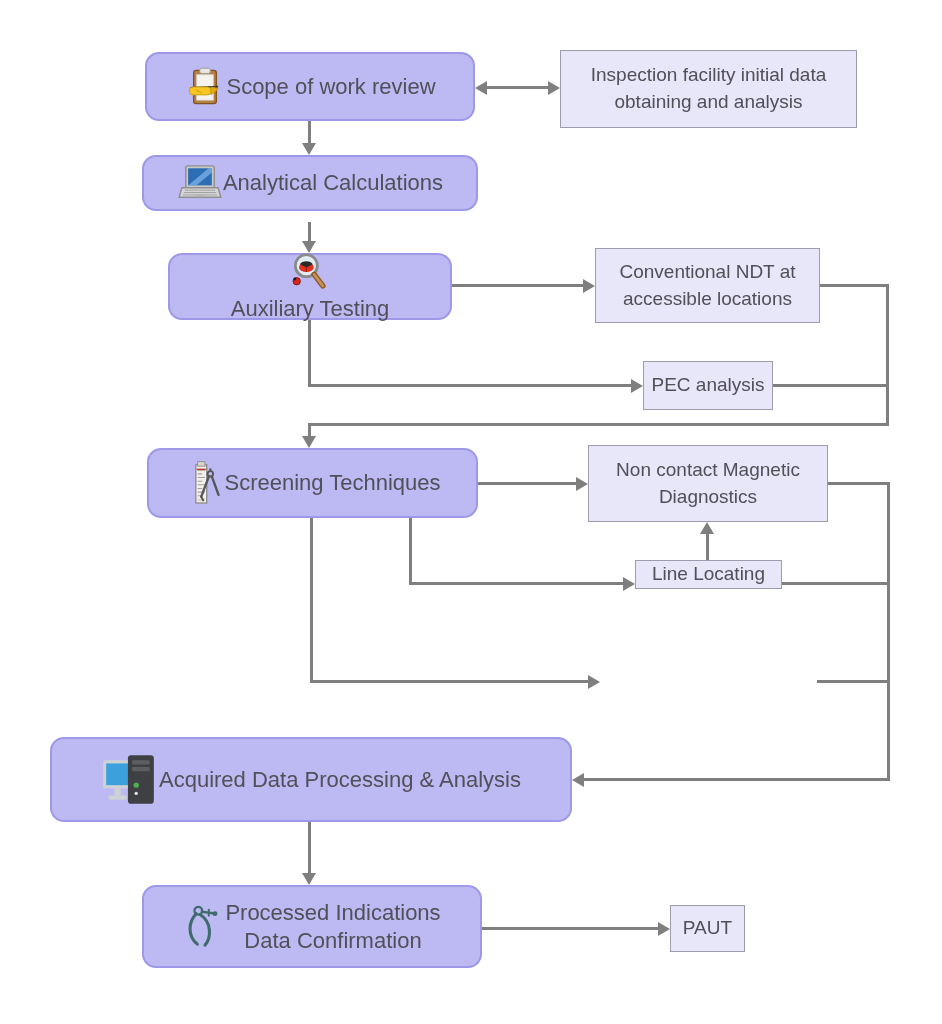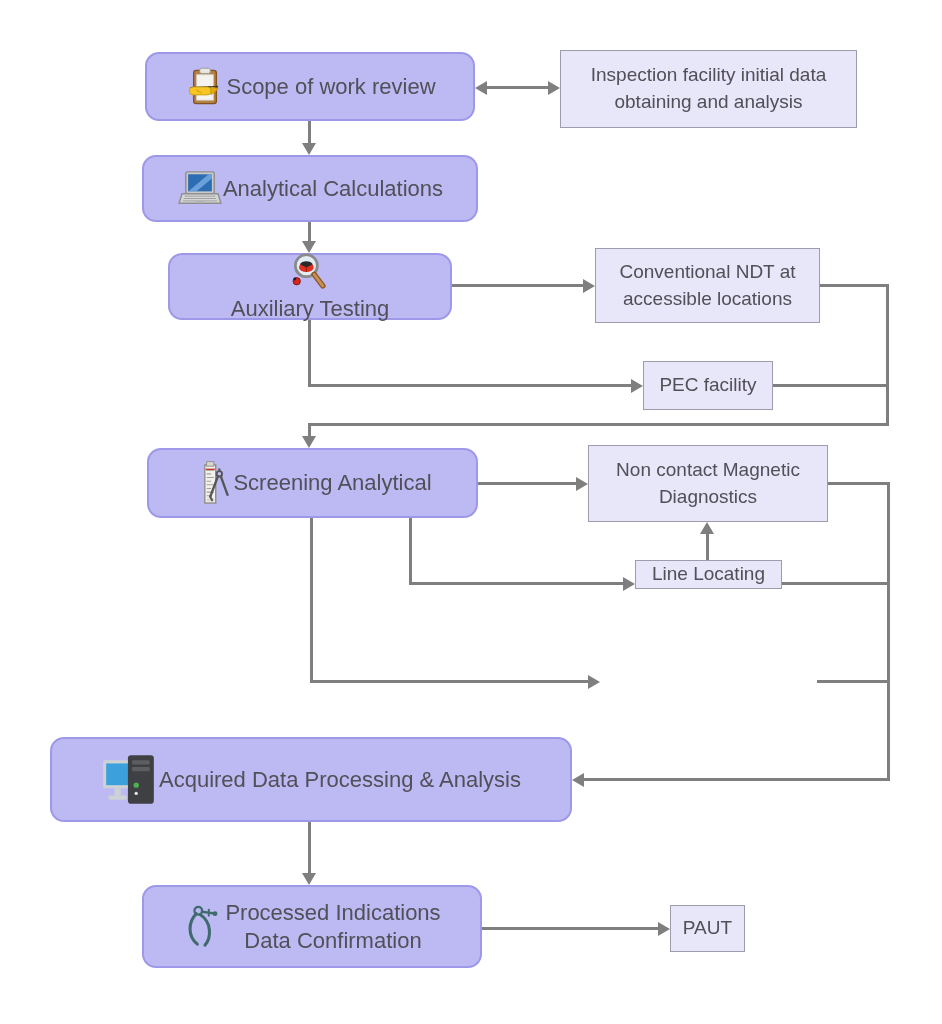--- a/index.html
+++ b/index.html
@@ -49,21 +49,21 @@
         <rect x="18" y="2.5" width="12" height="6" rx="2" fill="#e9e7e3" stroke="#9a968f"></rect>
         <path d="M7 25 L39 23.5" stroke="#4a3b27" stroke-width="2" fill="none"></path>
         <rect x="6" y="24" width="25" height="9" rx="4.5" fill="#f8c623" stroke="#c79a10"></rect>
         <path d="M31 24 L39 26 L31 33 Z" fill="#e8a90f" stroke="#c79a10"></path>
         <path d="M14 27 L20 31" stroke="#e8a90f" stroke-width="2"></path>
       </svg>
     </span>
     <span>Scope of work review</span>
   </div>
 
-  <div class="pbox" style="left:142px; top:155px; width:336px; height:67px;">
+  <div class="pbox" style="left:142px; top:155px; width:336px; height:56px;">
     <span class="icon">
       <svg width="46" height="38" viewBox="0 0 48 40">
         <rect x="9" y="2" width="30" height="23" rx="2" fill="#c9c9c9" stroke="#8f8f8f" stroke-width="1.5"></rect>
         <rect x="11.5" y="4.5" width="25" height="18" fill="#2d6db4"></rect>
         <path d="M11.5 22.5 L33 4.5 L36.5 4.5 L36.5 9 L20 22.5 Z" fill="#7fb3e8" opacity="0.75"></path>
         <path d="M5 25 L43 25 L46 35 L2 35 Z" fill="#d6d6d6" stroke="#8f8f8f" stroke-width="1.5"></path>
         <path d="M8 27.5 L40 27.5 M7 30 L41 30 M6 32.5 L42 32.5" stroke="#a0a0a0" stroke-width="1"></path>
         <rect x="19" y="32.5" width="10" height="2" fill="#b5b5b5"></rect>
       </svg>
     </span>
@@ -94,21 +94,21 @@
         <path d="M15 12 H23 M15 16 H20 M15 20 H23 M15 24 H20 M15 28 H23 M15 32 H20 M15 36 H23 M15 40 H20" stroke="#a5a29b" stroke-width="1.2"></path>
         <path d="M14 11 H24" stroke="#c0392b" stroke-width="1.6"></path>
         <rect x="15" y="43" width="8" height="3" fill="#d8d5cf"></rect>
         <circle cx="29" cy="16" r="3" fill="none" stroke="#55565a" stroke-width="2"></circle>
         <line x1="29" y1="10" x2="29" y2="13" stroke="#55565a" stroke-width="2.4"></line>
         <line x1="27.5" y1="18.5" x2="19" y2="41" stroke="#55565a" stroke-width="2.6" stroke-linecap="round"></line>
         <line x1="30.5" y1="18.5" x2="38" y2="39" stroke="#55565a" stroke-width="2.6" stroke-linecap="round"></line>
         <line x1="19" y1="41" x2="21" y2="45" stroke="#55565a" stroke-width="2.2" stroke-linecap="round"></line>
       </svg>
     </span>
-    <span>Screening Analytical</span>
+    <span>Screening Techniques</span>
   </div>
 
   <div class="pbox" style="left:142px; top:885px; width:340px; height:83px;">
     <span class="icon">
       <svg width="42" height="52" viewBox="0 0 44 54">
         <circle cx="16" cy="10" r="4" fill="none" stroke="#3f6b6d" stroke-width="2.4"></circle>
         <line x1="20" y1="11" x2="34" y2="13" stroke="#3f6b6d" stroke-width="2.6" stroke-linecap="round"></line>
         <line x1="27" y1="8" x2="27" y2="16" stroke="#3f6b6d" stroke-width="2"></line>
         <circle cx="33.5" cy="13" r="2.6" fill="#3f6b6d"></circle>
         <path d="M14 13 C5 22 5 37 15 45" fill="none" stroke="#3f6b6d" stroke-width="3.2" stroke-linecap="round"></path>
@@ -140,21 +140,21 @@
     <span>Inspection facility initial data
 obtaining and analysis</span>
   </div>
 
   <div class="sbox" style="left:595px; top:248px; width:225px; height:75px;">
     <span>Conventional NDT at
 accessible locations</span>
   </div>
 
   <div class="sbox" style="left:643px; top:361px; width:130px; height:49px;">
-    <span>PEC facility</span>
+    <span>PEC analysis</span>
   </div>
 
   <div class="sbox" style="left:588px; top:445px; width:240px; height:77px;">
     <span>Non contact Magnetic
 Diagnostics</span>
   </div>
 
   <div class="sbox" style="left:635px; top:560px; width:147px; height:29px;">
     <span>Line Locating</span>
   </div>

